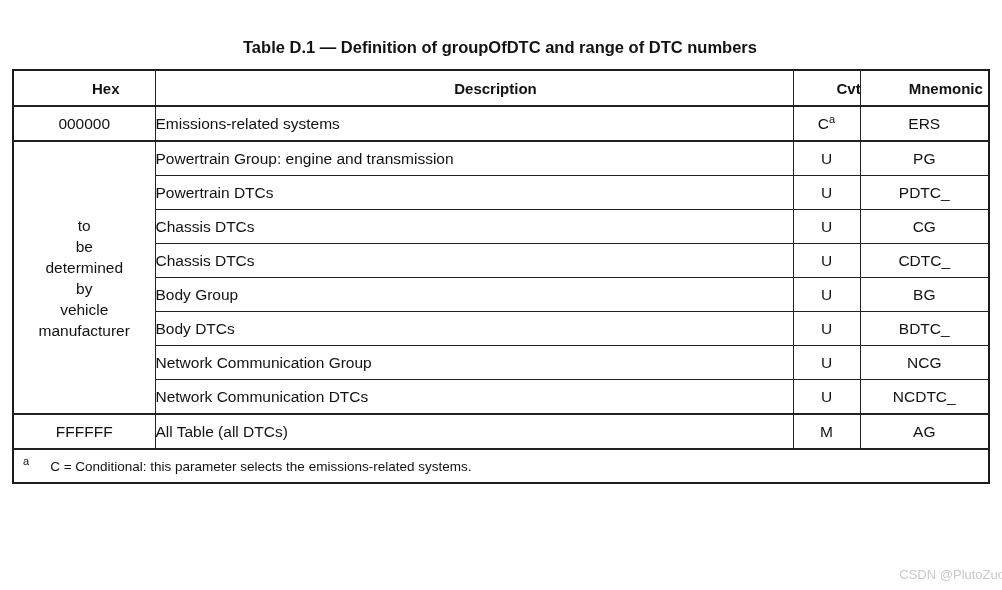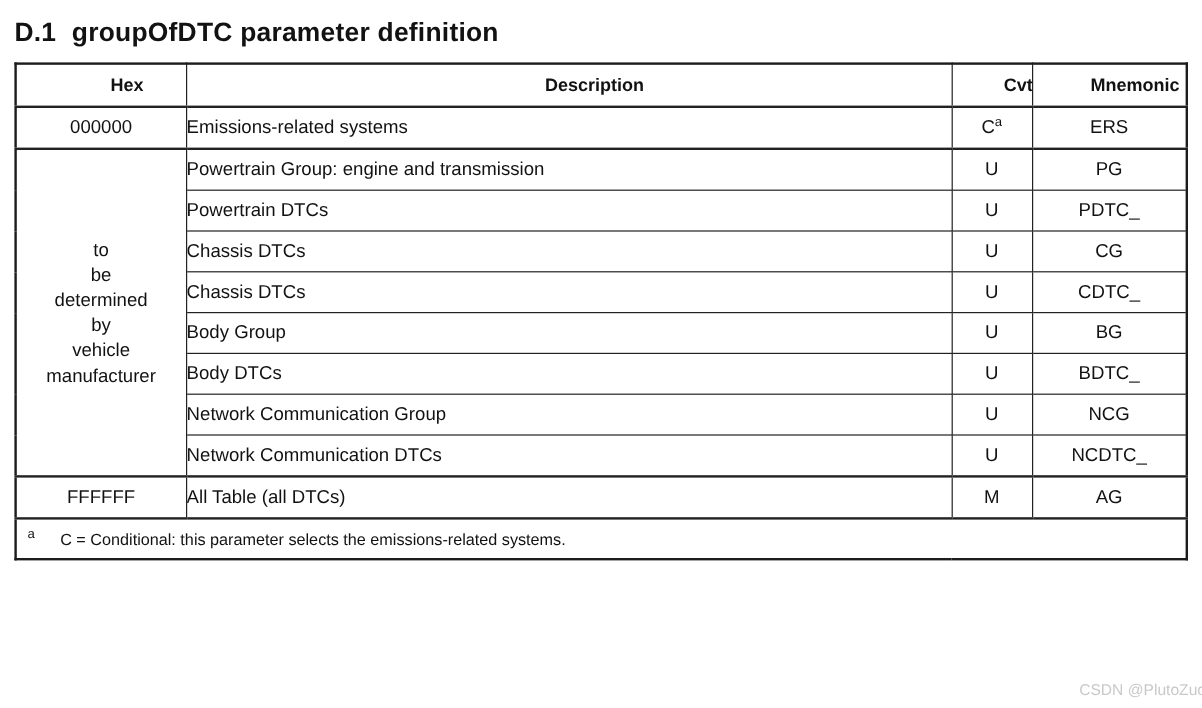--- a/index.html
+++ b/index.html
@@ -101,25 +101,23 @@
     font-size: 13px;
     color: #c9c9c9;
     white-space: nowrap;
   }
 </style>
 </head>
 <body>
 
 <div class="page">
 
-  <h1 class="heading">
-    <span class="num">D.1</span><span>groupOfDTC parameter definition</span>
-  </h1>
-
-
+
+
+  <p class="caption">Table D.1 — Definition of groupOfDTC and range of DTC numbers</p>
 
   <table class="dtc">
     <colgroup>
       <col style="width:142px">
       <col style="width:638px">
       <col style="width:67px">
       <col style="width:129px">
     </colgroup>
     <thead>
       <tr>

